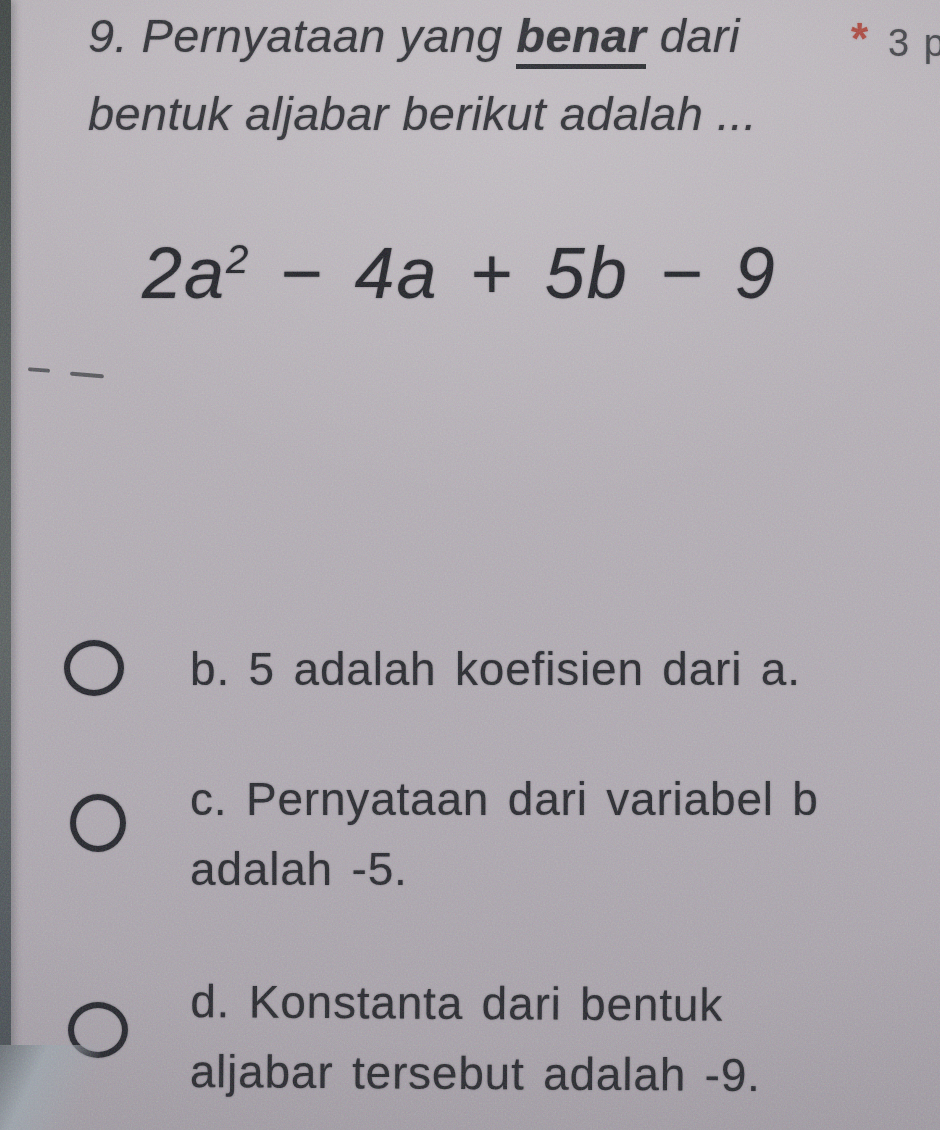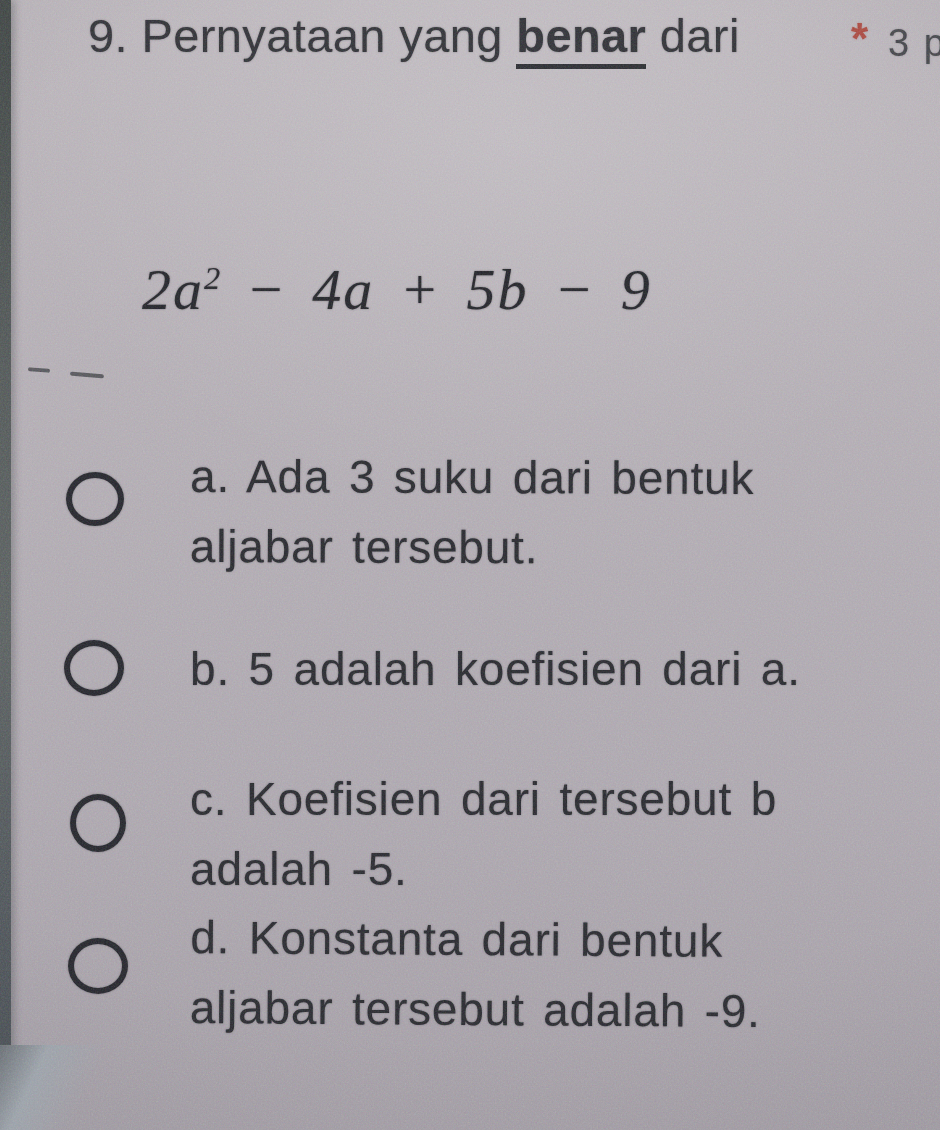--- a/index.html
+++ b/index.html
@@ -14,32 +14,32 @@
   .edge-left{
     position:absolute;left:0;top:0;width:11px;height:100%;
     background:linear-gradient(180deg,#393f3e,#4c5252 30%,#565c5c 55%,#4a5055 80%,#3f454b);
     box-shadow:4px 0 7px rgba(60,64,66,.35);
   }
   .corner{
     position:absolute;left:0;bottom:0;width:100px;height:85px;
     background:linear-gradient(115deg,#646a70 0%,#99a0a8 35%,rgba(153,160,168,.55) 55%,rgba(153,160,168,0) 78%);
   }
   .q-line{position:absolute;left:88px;font-size:47px;letter-spacing:.4px;white-space:nowrap;
-          color:#2b2c31;text-shadow:0 0 2px rgba(43,44,49,.5);}
+          color:#2b2c31;text-shadow:0 0 2px rgba(43,44,49,.5);font-style:italic;}
   .q-line1{top:8px}
   .q-line2{top:86px}
   .emph{font-weight:bold;border-bottom:5px solid #27282d;padding-bottom:2px;}
   .required{position:absolute;left:851px;top:14px;font-size:44px;font-weight:bold;
             color:#a8453c;text-shadow:0 0 2px rgba(168,69,60,.45);}
   .points{position:absolute;left:888px;top:22px;font-size:38px;letter-spacing:2px;
           color:#3f4045;white-space:nowrap;text-shadow:0 0 2px rgba(60,60,65,.4);}
   .expr{
-    position:absolute;left:142px;top:256px;
-    font-family:Liberation Serif, serif;font-style:italic;
-    font-size:58px;color:#1e1f24;letter-spacing:2px;word-spacing:9px;white-space:nowrap;
+    position:absolute;left:142px;top:232px;
+    font-family:Liberation Sans, sans-serif;font-style:italic;
+    font-size:72px;color:#1e1f24;letter-spacing:2px;word-spacing:9px;white-space:nowrap;
     text-shadow:0 0 2px rgba(25,26,31,.55);
   }
   .expr sup{font-size:.56em;vertical-align:super;letter-spacing:0;}
   .mark{position:absolute;height:4px;background:#3a3b40;border-radius:2px;opacity:.8;}
   .mark1{left:28px;top:368px;width:22px;transform:rotate(4deg);}
   .mark2{left:70px;top:373px;width:34px;transform:rotate(5deg);}
   .opt{position:absolute;left:60px;width:860px;}
   .radio{
     position:absolute;border:6px solid #1f2026;border-radius:50%;background:transparent;
     box-shadow:0 0 2px rgba(31,32,38,.5), inset 0 0 2px rgba(31,32,38,.4);
@@ -52,61 +52,55 @@
   .opt-text span{display:block;}
   #opt-a{top:440px;height:135px}
   #opt-a .radio{left:6px;top:32px;width:46px;height:42px;}
   #opt-a .opt-text{top:2px;transform:rotate(.2deg);}
   #opt-b{top:630px;height:90px}
   #opt-b .radio{left:4px;top:10px;width:48px;height:44px;}
   #opt-b .opt-text{top:4px;}
   #opt-c{top:764px;height:135px}
   #opt-c .radio{left:10px;top:30px;width:44px;height:46px;}
   #opt-c .opt-text{top:0;}
-  #opt-d{top:904px;height:145px}
+  #opt-d{top:968px;height:145px}
   #opt-d .radio{left:8px;top:34px;width:48px;height:44px;}
   #opt-d .opt-text{top:0;transform:rotate(.4deg);}
   .grain{position:absolute;left:0;top:0;pointer-events:none;}
 </style>
 </head>
 <body>
 
 <div class="stage">
 
   <div class="q-line q-line1">
     <span>9. Pernyataan yang </span><span class="emph">benar</span><span> dari</span>
   </div>
+  <div class="q-line q-line2">bentuk aljabar berikut adalah ...</div>
 
   <div class="required">*</div>
   <div class="points">3 p</div>
 
   <div class="expr"><span>2a</span><sup>2</sup><span> − 4a + 5b − 9</span></div>
 
   <div class="mark mark1"></div>
   <div class="mark mark2"></div>
 
-  <div class="opt" id="opt-a">
-    <span class="radio"></span>
-    <div class="opt-text">
-      <span>a. Ada 3 suku dari bentuk</span>
-      <span>aljabar tersebut.</span>
-    </div>
-  </div>
 
   <div class="opt" id="opt-b">
     <span class="radio"></span>
     <div class="opt-text">
       <span>b. 5 adalah koefisien dari a.</span>
     </div>
   </div>
 
   <div class="opt" id="opt-c">
     <span class="radio"></span>
     <div class="opt-text">
-      <span>c. Koefisien dari tersebut b</span>
+      <span>c. Pernyataan dari variabel b</span>
       <span>adalah -5.</span>
     </div>
   </div>
 
   <div class="opt" id="opt-d">
     <span class="radio"></span>
     <div class="opt-text">
       <span>d. Konstanta dari bentuk</span>
       <span>aljabar tersebut adalah -9.</span>
     </div>

